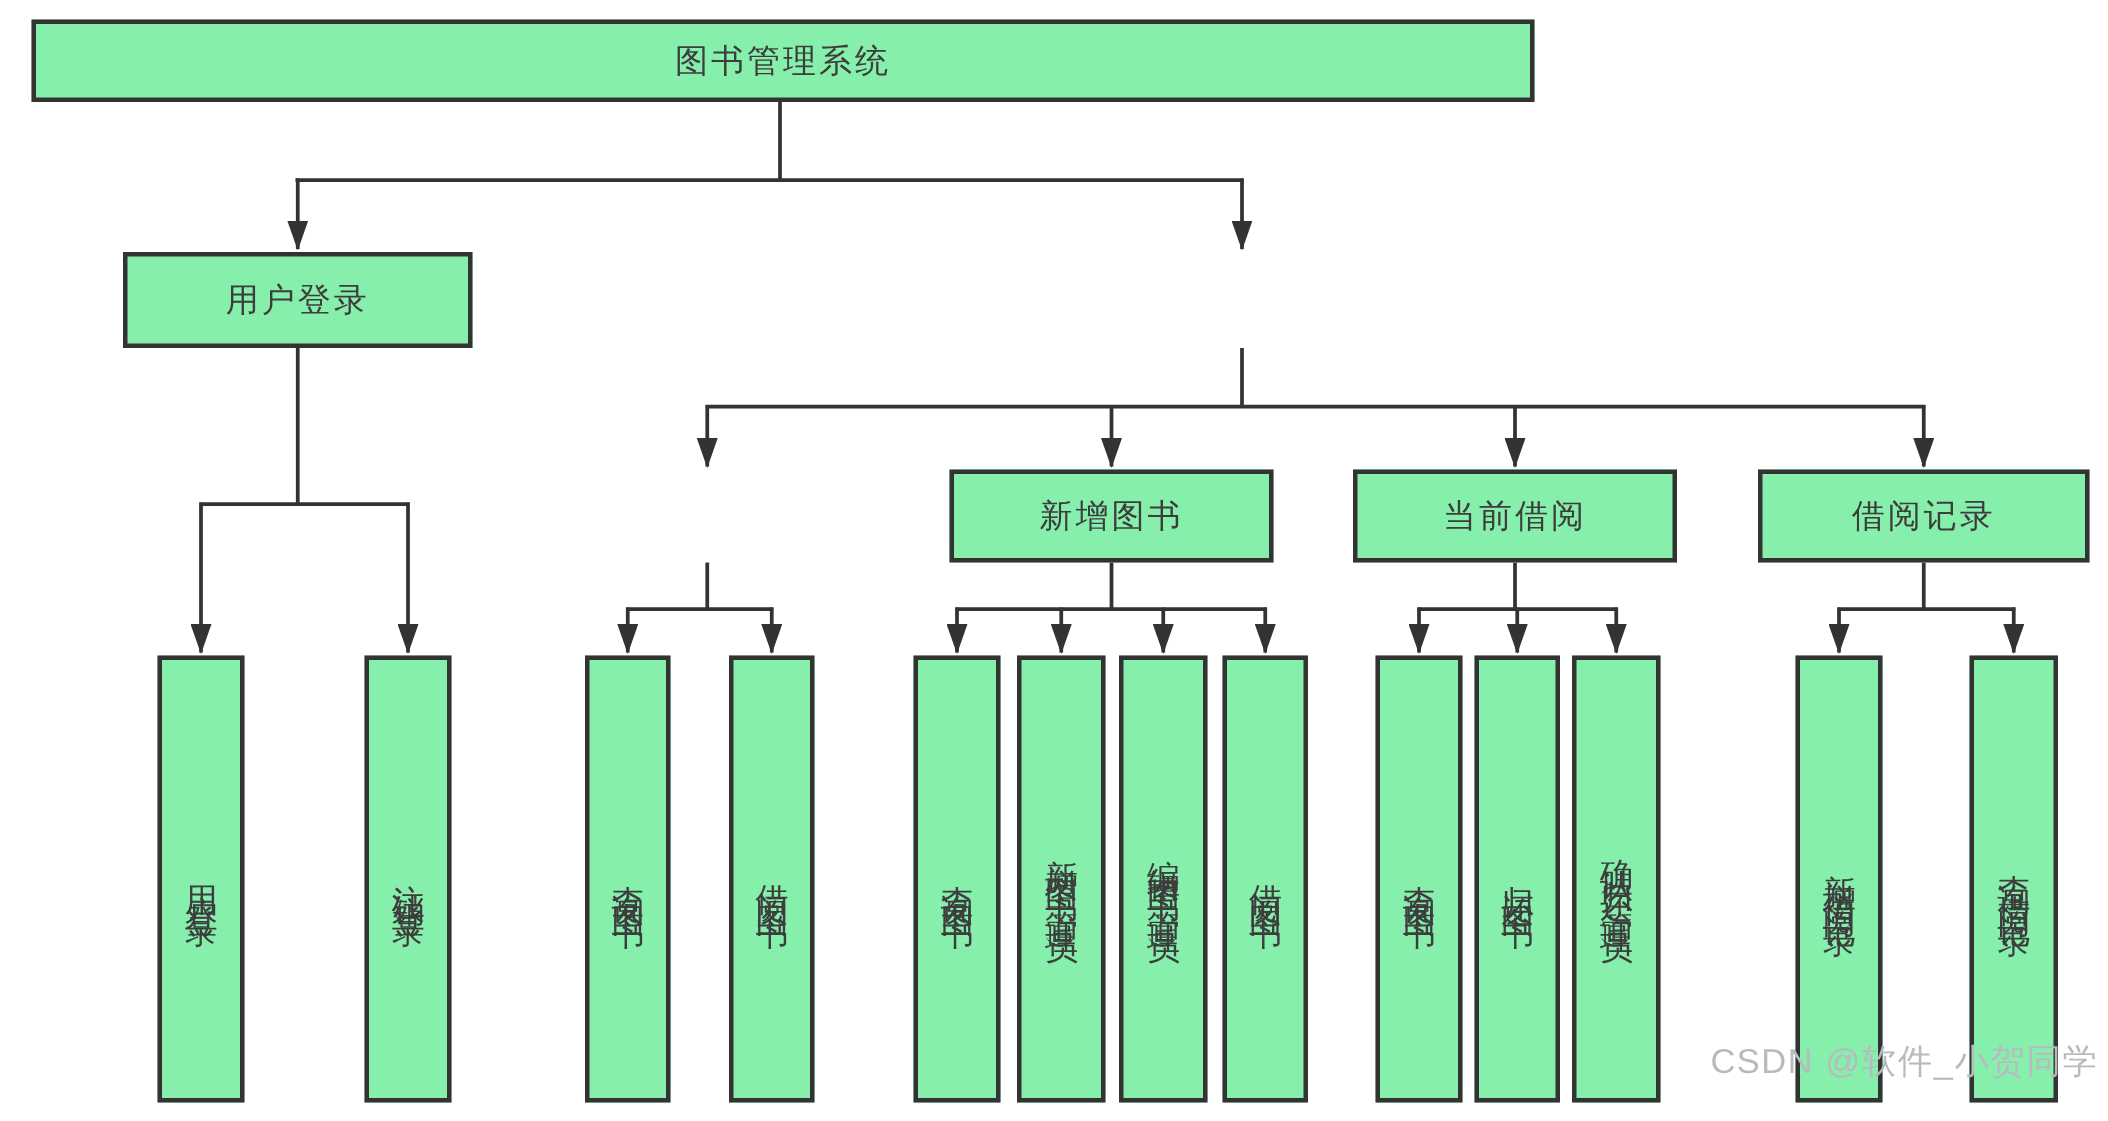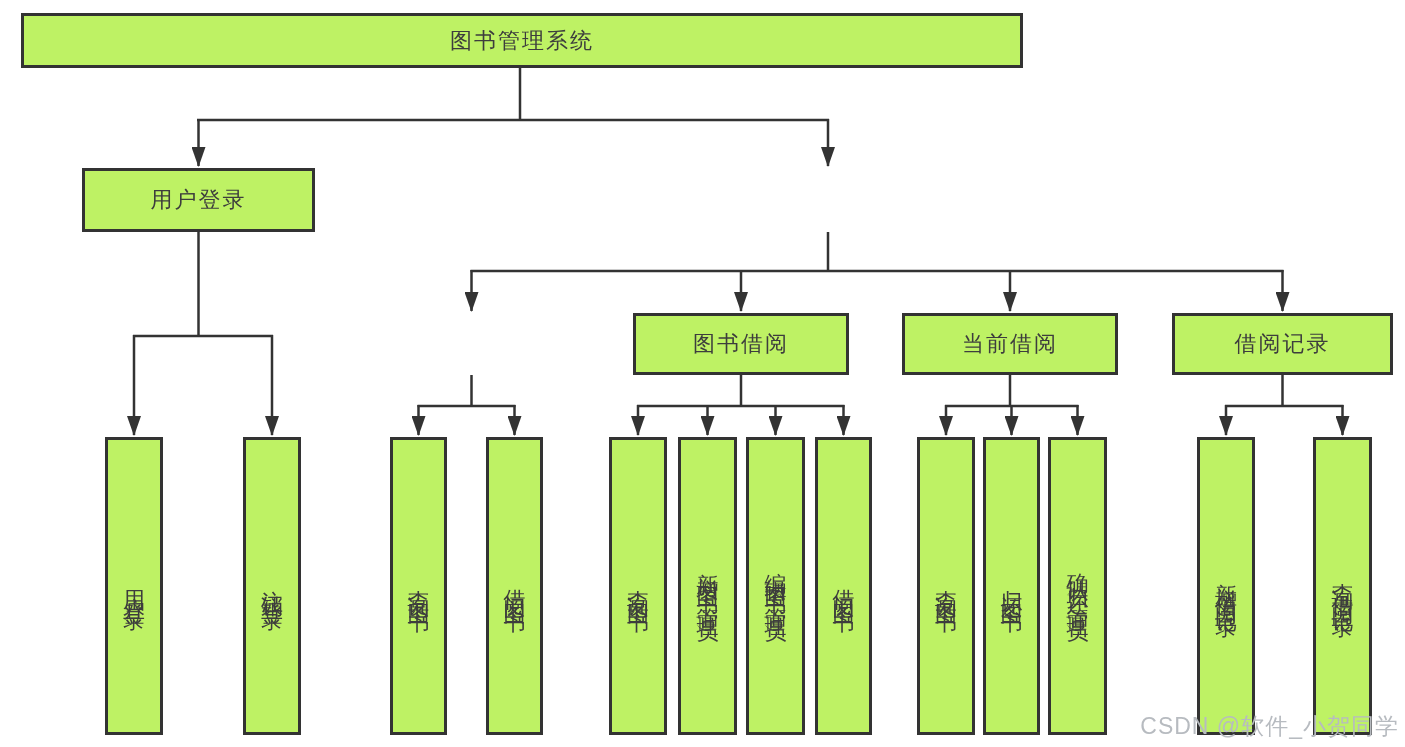--- a/index.html
+++ b/index.html
@@ -8,21 +8,21 @@
     --wm:#b7bbc0;
     --bg:#ffffff;
   }
   *{margin:0;padding:0;box-sizing:border-box;}
   html,body{width:1405px;height:747px;background:var(--bg);overflow:hidden;}
   body{font-family:"Liberation Sans", sans-serif;color:var(--text);position:relative;}
   .stage{position:absolute;left:0;top:0;width:1405px;height:747px;}
   svg.wires{position:absolute;left:0;top:0;width:1405px;height:747px;z-index:1;}
   .box{
     position:absolute;
-    background:#bef264;
+    background:#86efac;
     border:3px solid var(--line);
     display:flex;
     align-items:center;
     justify-content:center;
     z-index:2;
   }
   .hbox span{
     font-size:22px;
     letter-spacing:2px;
     white-space:nowrap;
@@ -31,21 +31,21 @@
     writing-mode:vertical-rl;
     text-orientation:mixed;
     font-size:22px;
     letter-spacing:7px;
     line-height:1.1;
     white-space:nowrap;
   }
   .watermark{
     position:absolute;
     right:6px;
-    top:711px;
+    top:692px;
     font-size:23px;
     color:var(--wm);
     z-index:5;
     white-space:nowrap;
     letter-spacing:1px;
   }
 </style>
 </head>
 <body>
 
@@ -103,21 +103,21 @@
 
   <div class="box hbox" style="left:21px;top:13px;width:1002px;height:55px">
     <span>图书管理系统</span>
   </div>
 
   <div class="box hbox" style="left:82px;top:168px;width:233px;height:64px">
     <span>用户登录</span>
   </div>
 
   <div class="box hbox" style="left:633px;top:313px;width:216px;height:62px">
-    <span>图书借阅</span>
+    <span>新增图书</span>
   </div>
   <div class="box hbox" style="left:1172px;top:313px;width:221px;height:62px">
     <span>借阅记录</span>
   </div>
   <div class="box hbox" style="left:902px;top:313px;width:216px;height:62px">
     <span>当前借阅</span>
   </div>
 
   <div class="box vbox" style="left:105px;top:437px;width:58px;height:298px">
     <span>用户登录</span>

